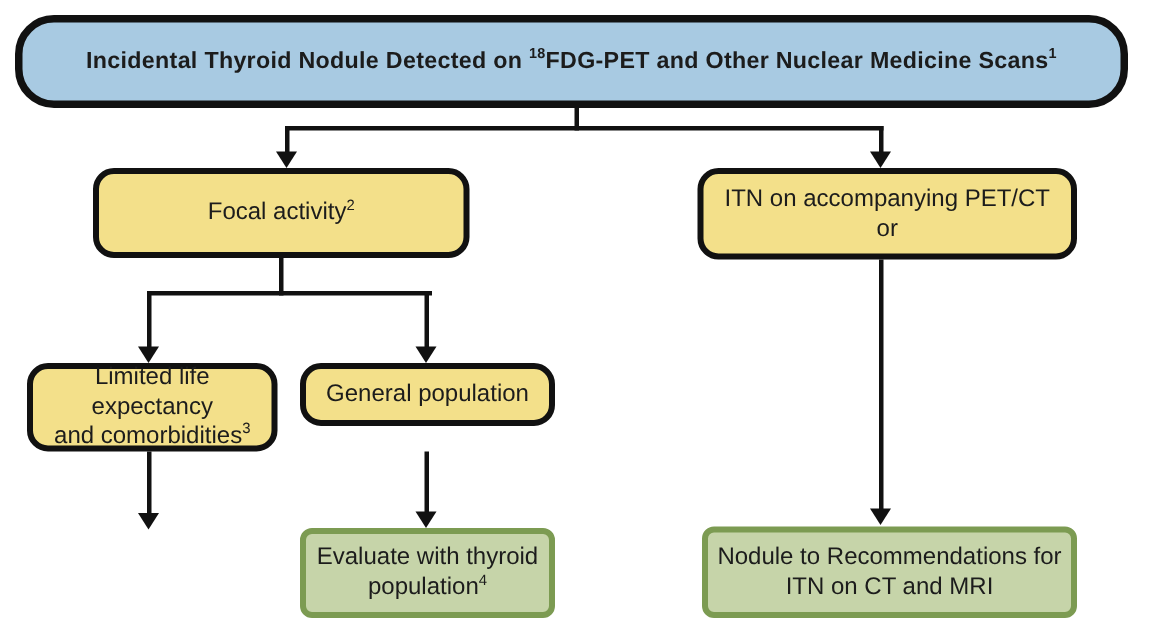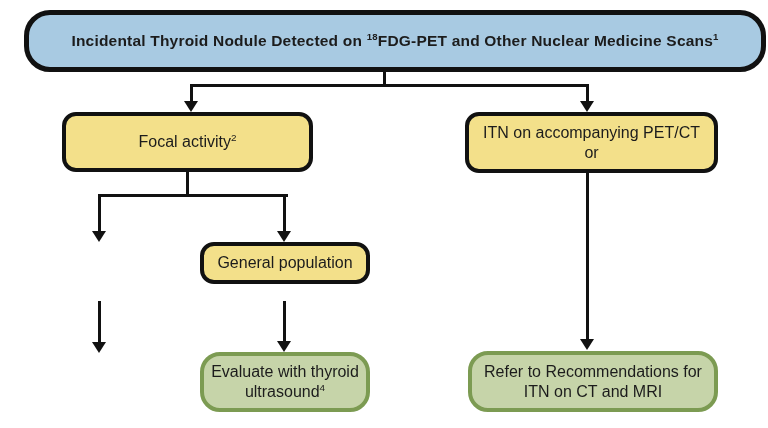--- a/index.html
+++ b/index.html
@@ -42,21 +42,21 @@
     border: 4px solid var(--node-border, #111111);
   }
   .node.pink {
     background: var(--pink-fill, #d79fba);
     border: 4px solid var(--pink-border, #b23e68);
     border-radius: 12px;
   }
   .node.green {
     background: var(--green-fill, #c6d4a9);
     border: 4px solid var(--green-border, #7c9b52);
-    border-radius: 20px;
+    border-radius: 8px;
   }
   sup {
     font-size: 0.62em;
     line-height: 0;
     vertical-align: super;
   }
   .vline, .hline {
     position: absolute;
     background: var(--line-color, #111111);
   }
@@ -67,21 +67,21 @@
     border-left: 7px solid transparent;
     border-right: 7px solid transparent;
     border-top: 11px solid var(--line-color, #111111);
   }
 </style>
 </head>
 <body>
 
 <div class="canvas">
 
-  <div class="node blue" style="left:24px; top:10px; width:742px; height:62px;border-radius:26px;">
+  <div class="node blue" style="left:10px; top:10px; width:742px; height:62px;border-radius:26px;">
     <div class="label"><span>Incidental Thyroid Nodule Detected on </span><sup>18</sup><span>FDG-PET and Other Nuclear Medicine Scans</span><sup>1</sup></div>
   </div>
 
   <div class="vline" style="left:383px; top:71px; width:3px; height:16px;"></div>
   <div class="hline" style="left:190px; top:84px; width:399px; height:3px;"></div>
   <div class="vline" style="left:190px; top:84px; width:3px; height:18px;"></div>
   <div class="arrow-down" style="left:184px; top:101px;"></div>
   <div class="vline" style="left:586px; top:84px; width:3px; height:18px;"></div>
   <div class="arrow-down" style="left:580px; top:101px;"></div>
 
@@ -93,35 +93,38 @@
     <div class="label"><span>ITN on accompanying PET/CT or</span><br></div>
   </div>
 
   <div class="vline" style="left:186px; top:172px; width:3px; height:25px;"></div>
   <div class="hline" style="left:98px; top:194px; width:190px; height:3px;"></div>
   <div class="vline" style="left:98px; top:194px; width:3px; height:38px;"></div>
   <div class="arrow-down" style="left:92px; top:231px;"></div>
   <div class="vline" style="left:283px; top:194px; width:3px; height:38px;"></div>
   <div class="arrow-down" style="left:277px; top:231px;"></div>
 
+  <div class="node yellow" style="left:18px; top:242px; width:167px; height:59px;">
+    <div class="label"><span>Limited life expectancy</span><br><span>and comorbidities</span><sup>3</sup></div>
+  </div>
 
   <div class="node yellow" style="left:200px; top:242px; width:170px; height:42px;">
     <div class="label">General population</div>
   </div>
 
   <div class="vline" style="left:98px; top:301px; width:3px; height:42px;"></div>
   <div class="arrow-down" style="left:92px; top:342px;"></div>
   <div class="vline" style="left:283px; top:301px; width:3px; height:41px;"></div>
   <div class="arrow-down" style="left:277px; top:341px;"></div>
 
   <div class="vline" style="left:586px; top:173px; width:3px; height:167px;"></div>
   <div class="arrow-down" style="left:580px; top:339px;"></div>
 
 
   <div class="node green" style="left:200px; top:352px; width:170px; height:60px;">
-    <div class="label"><span>Evaluate with thyroid</span><br><span>ultrasound</span><sup>4</sup></div>
+    <div class="label"><span>Evaluate with thyroid</span><br><span>population</span><sup>4</sup></div>
   </div>
 
   <div class="node green" style="left:468px; top:351px; width:250px; height:61px;">
-    <div class="label"><span>Refer to Recommendations for</span><br><span>ITN on CT and MRI</span></div>
+    <div class="label"><span>Nodule to Recommendations for</span><br><span>ITN on CT and MRI</span></div>
   </div>
 
 </div>
 
 </body></html>

